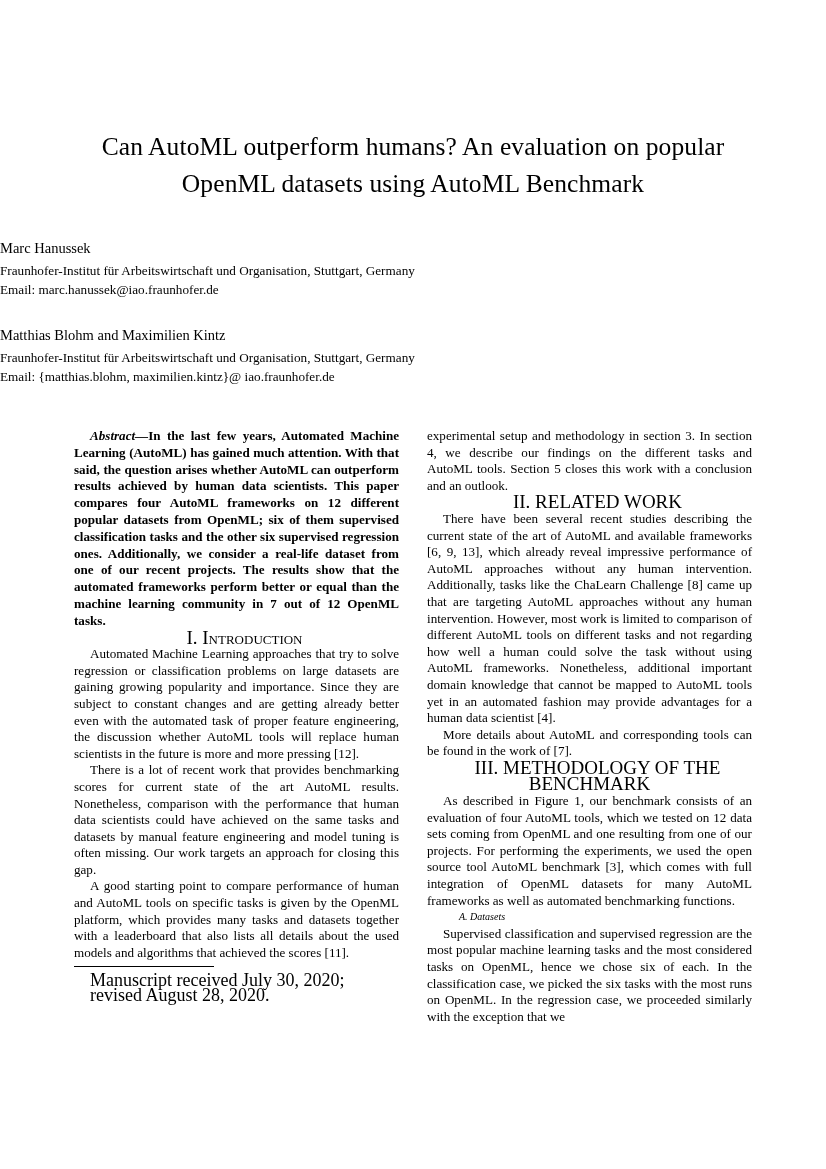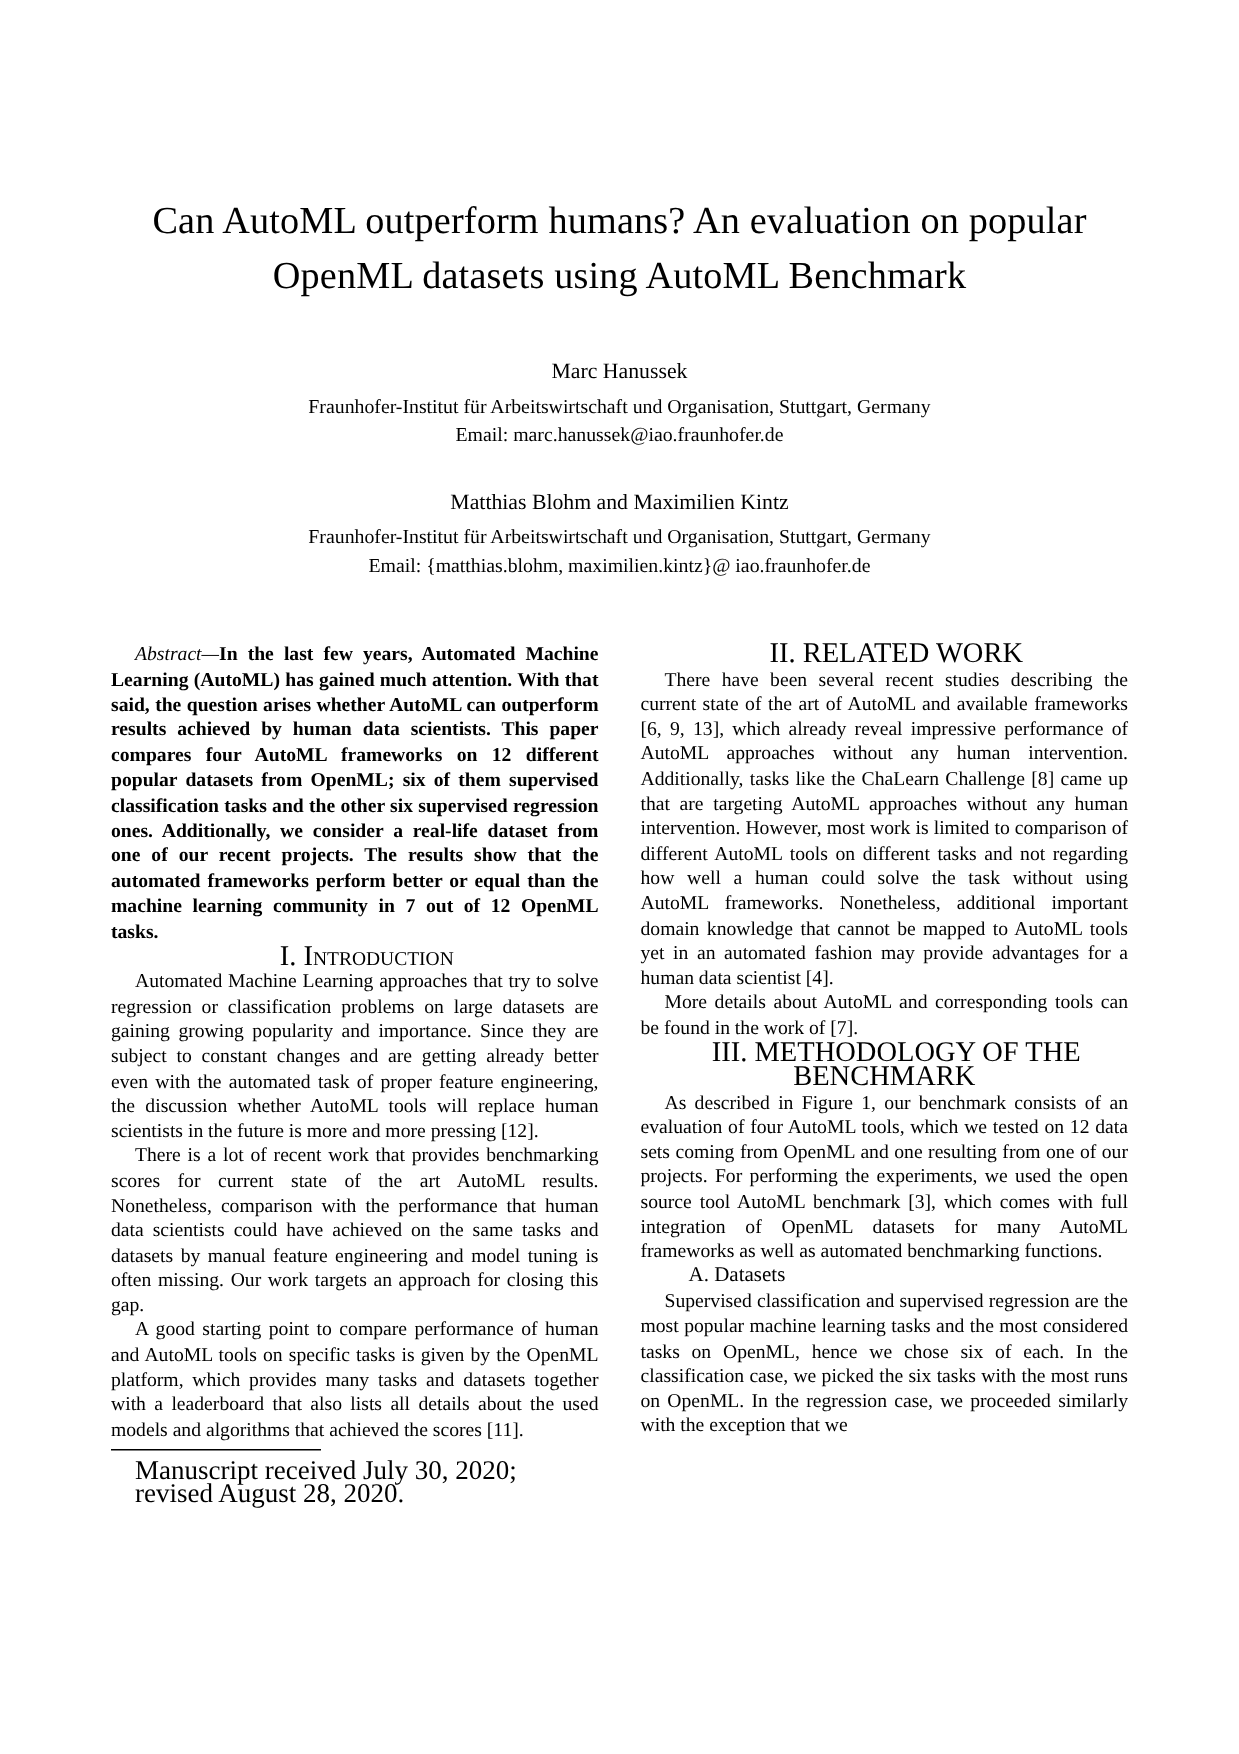--- a/index.html
+++ b/index.html
@@ -26,21 +26,21 @@
     text-align: center;
   }
   .paper-title {
     font-size: 25.5px;
     line-height: 37px;
     font-weight: normal;
     letter-spacing: 0.1px;
     margin: 0 18px;
   }
   .authors-block {
-    text-align: center;
+    text-align: left;
     margin-top: 36px;
   }
   .author-group {
     margin-bottom: 14px;
   }
   .author-group.second {
     margin-top: 26px;
   }
   .author-name {
     font-size: 14.5px;
@@ -78,21 +78,21 @@
   }
   .abstract {
     font-weight: bold;
     text-align: justify;
     text-indent: 0;
     margin: 0 0 14px 0;
     line-height: 16.8px;
   }
   .abstract .lead {
     font-style: italic;
-    font-weight: normal;
+    font-weight: bold;
   }
   .indexterms {
     font-weight: bold;
     text-align: justify;
     text-indent: 0;
     margin: 0;
     line-height: 16.8px;
   }
   .indexterms .lead {
     font-style: italic;
@@ -102,21 +102,22 @@
     text-align: center;
     font-size: 19px;
     margin: 17px 0 9px 0;
     text-indent: 0;
     font-variant: small-caps;
   }
   .section-head.caps {
     font-variant: normal;
   }
   .subsection-head {
-    font-size: 14px;
+    font-style: italic;
+    font-size: 10px;
     margin: 12px 0 5px 0;
     text-indent: 0;
     padding-left: 16px;
   }
   .footnote-wrap {
     position: absolute;
     left: 74px;
     bottom: 52px;
     width: 325px;
   }
@@ -161,20 +162,21 @@
 
 
       <p class="section-head">I.    Introduction</p>
 
       <p>Automated Machine Learning approaches that try to solve regression or classification problems on large datasets are gaining growing popularity and importance. Since they are subject to constant changes and are getting already better even with the automated task of proper feature engineering, the discussion whether AutoML tools will replace human scientists in the future is more and more pressing [12].</p>
       <p>There is a lot of recent work that provides benchmarking scores for current state of the art AutoML results. Nonetheless, comparison with the performance that human data scientists could have achieved on the same tasks and datasets by manual feature engineering and model tuning is often missing. Our work targets an approach for closing this gap.</p>
       <p>A good starting point to compare performance of human and AutoML tools on specific tasks is given by the OpenML platform, which provides many tasks and datasets together with a leaderboard that also lists all details about the used models and algorithms that achieved the scores [11].</p>
     </div>
 
     <div class="col">
+      <p class="noindent">experimental setup and methodology in section 3. In section 4, we describe our findings on the different tasks and AutoML tools. Section 5 closes this work with a conclusion and an outlook.</p>
 
       <p class="section-head caps">II.    RELATED WORK</p>
 
       <p>There have been several recent studies describing the current state of the art of AutoML and available frameworks [6, 9, 13], which already reveal impressive performance of AutoML approaches without any human intervention. Additionally, tasks like the ChaLearn Challenge [8] came up that are targeting AutoML approaches without any human intervention. However, most work is limited to comparison of different AutoML tools on different tasks and not regarding how well a human could solve the task without using AutoML frameworks. Nonetheless, additional important domain knowledge that cannot be mapped to AutoML tools yet in an automated fashion may provide advantages for a human data scientist [4].</p>
       <p>More details about AutoML and corresponding tools can be found in the work of [7].</p>
 
       <p class="section-head caps">III.    METHODOLOGY OF THE BENCHMARK</p>
 
       <p>As described in Figure 1, our benchmark consists of an evaluation of four AutoML tools, which we tested on 12 data sets coming from OpenML and one resulting from one of our projects. For performing the experiments, we used the open source tool AutoML benchmark [3], which comes with full integration of OpenML datasets for many AutoML frameworks as well as automated benchmarking functions.</p>
 

